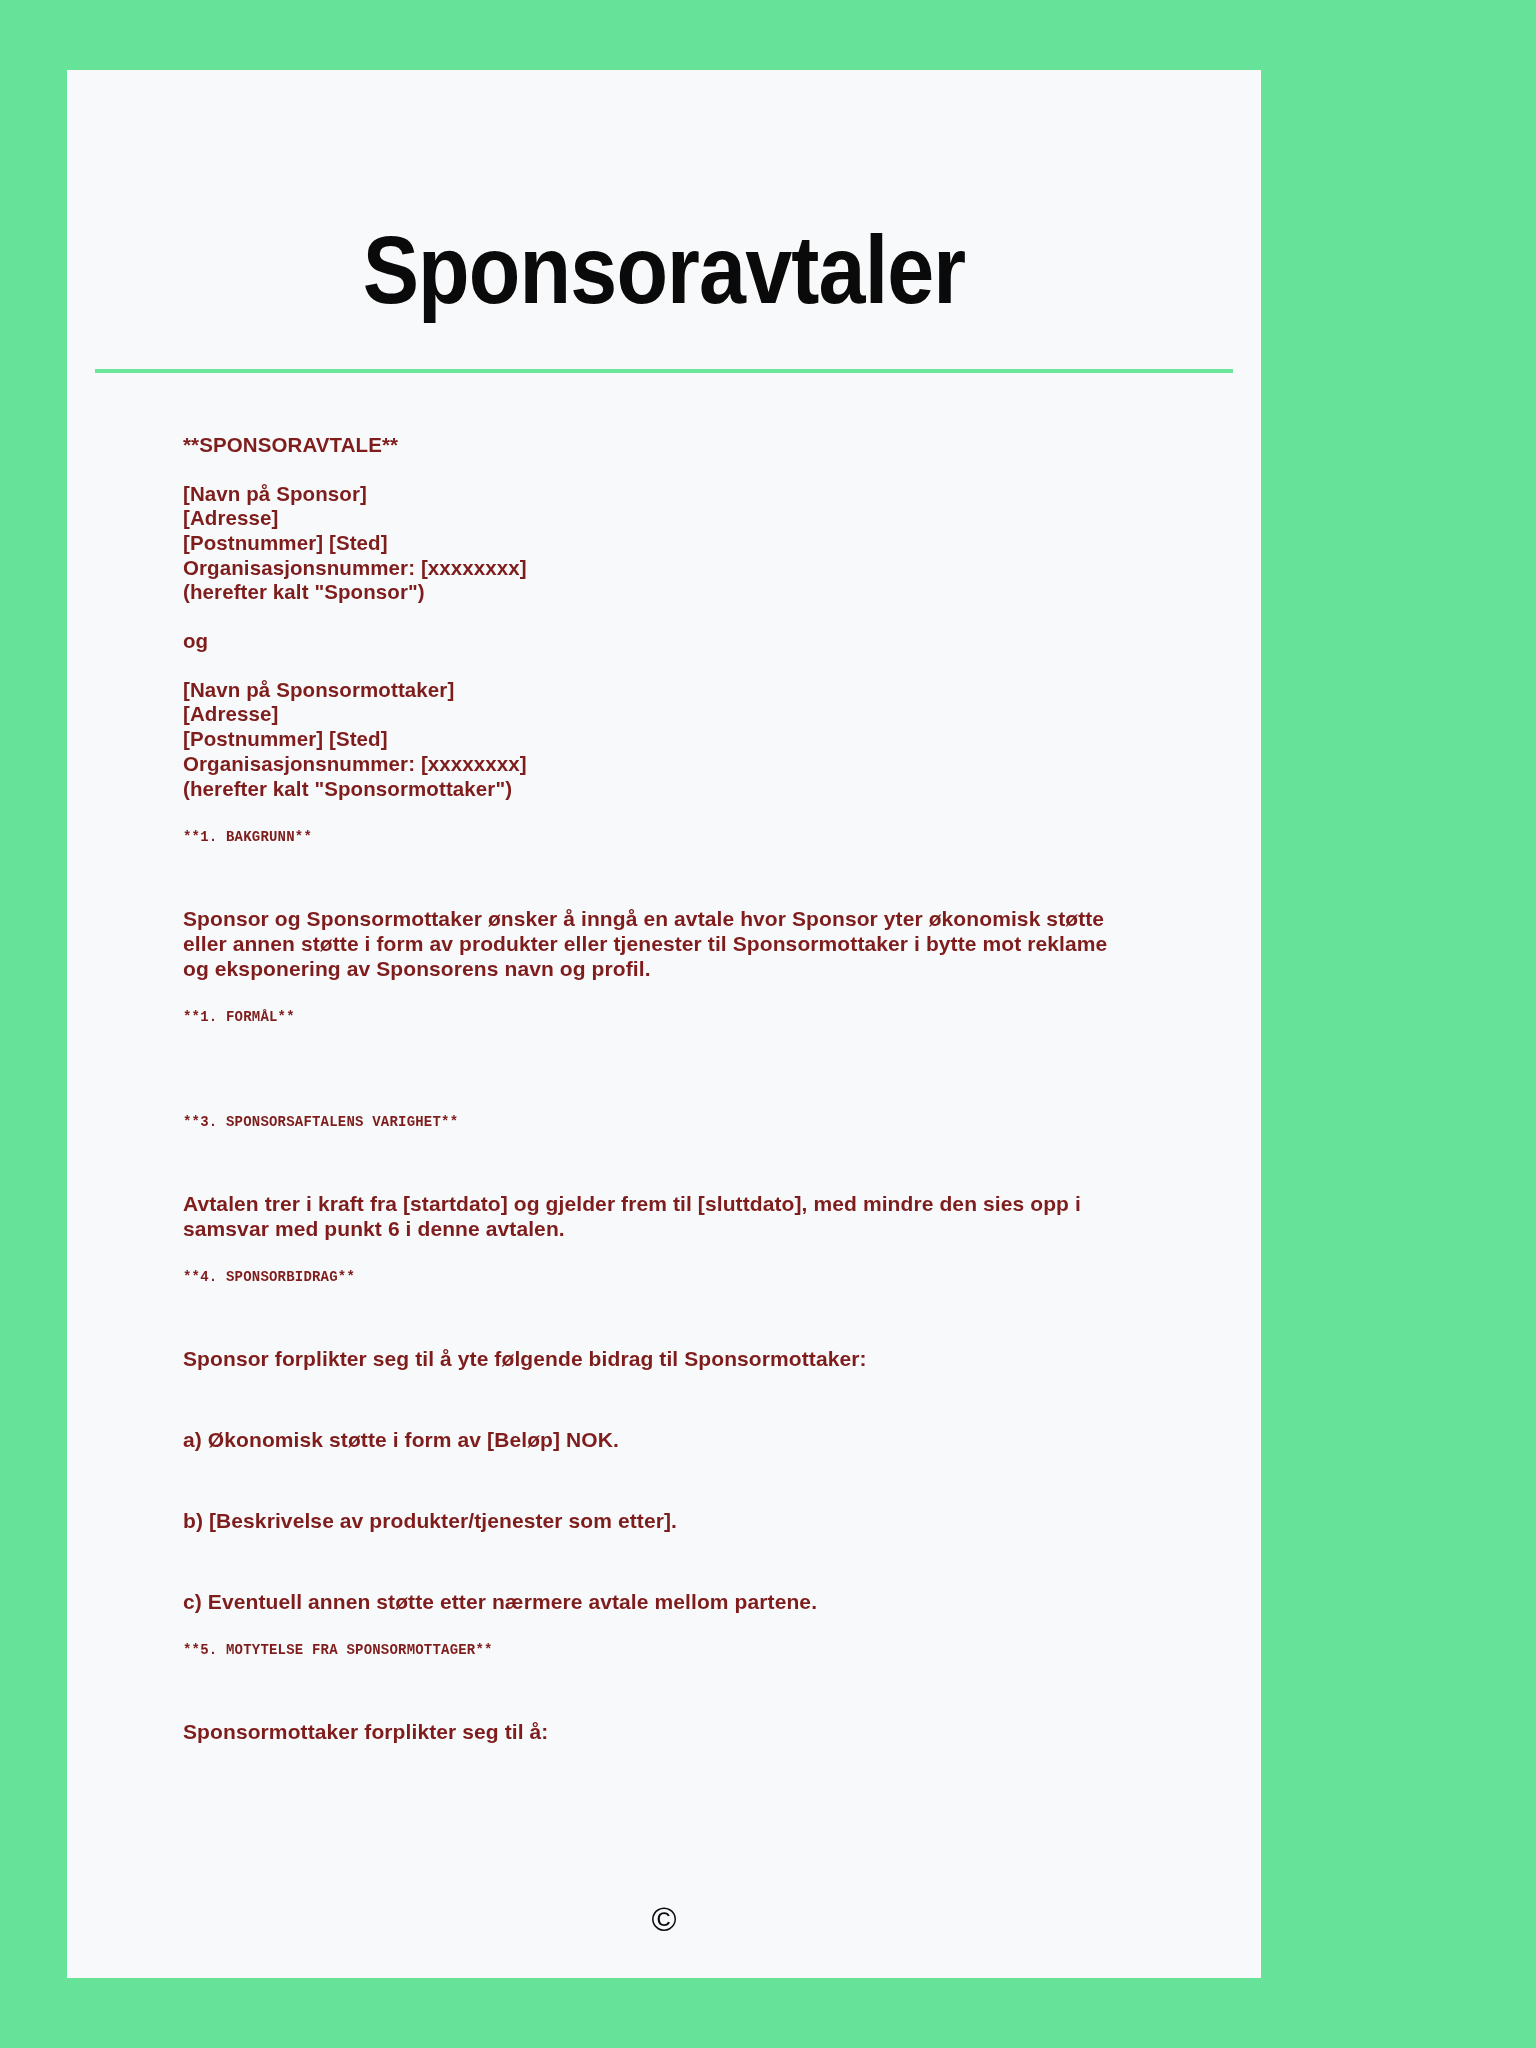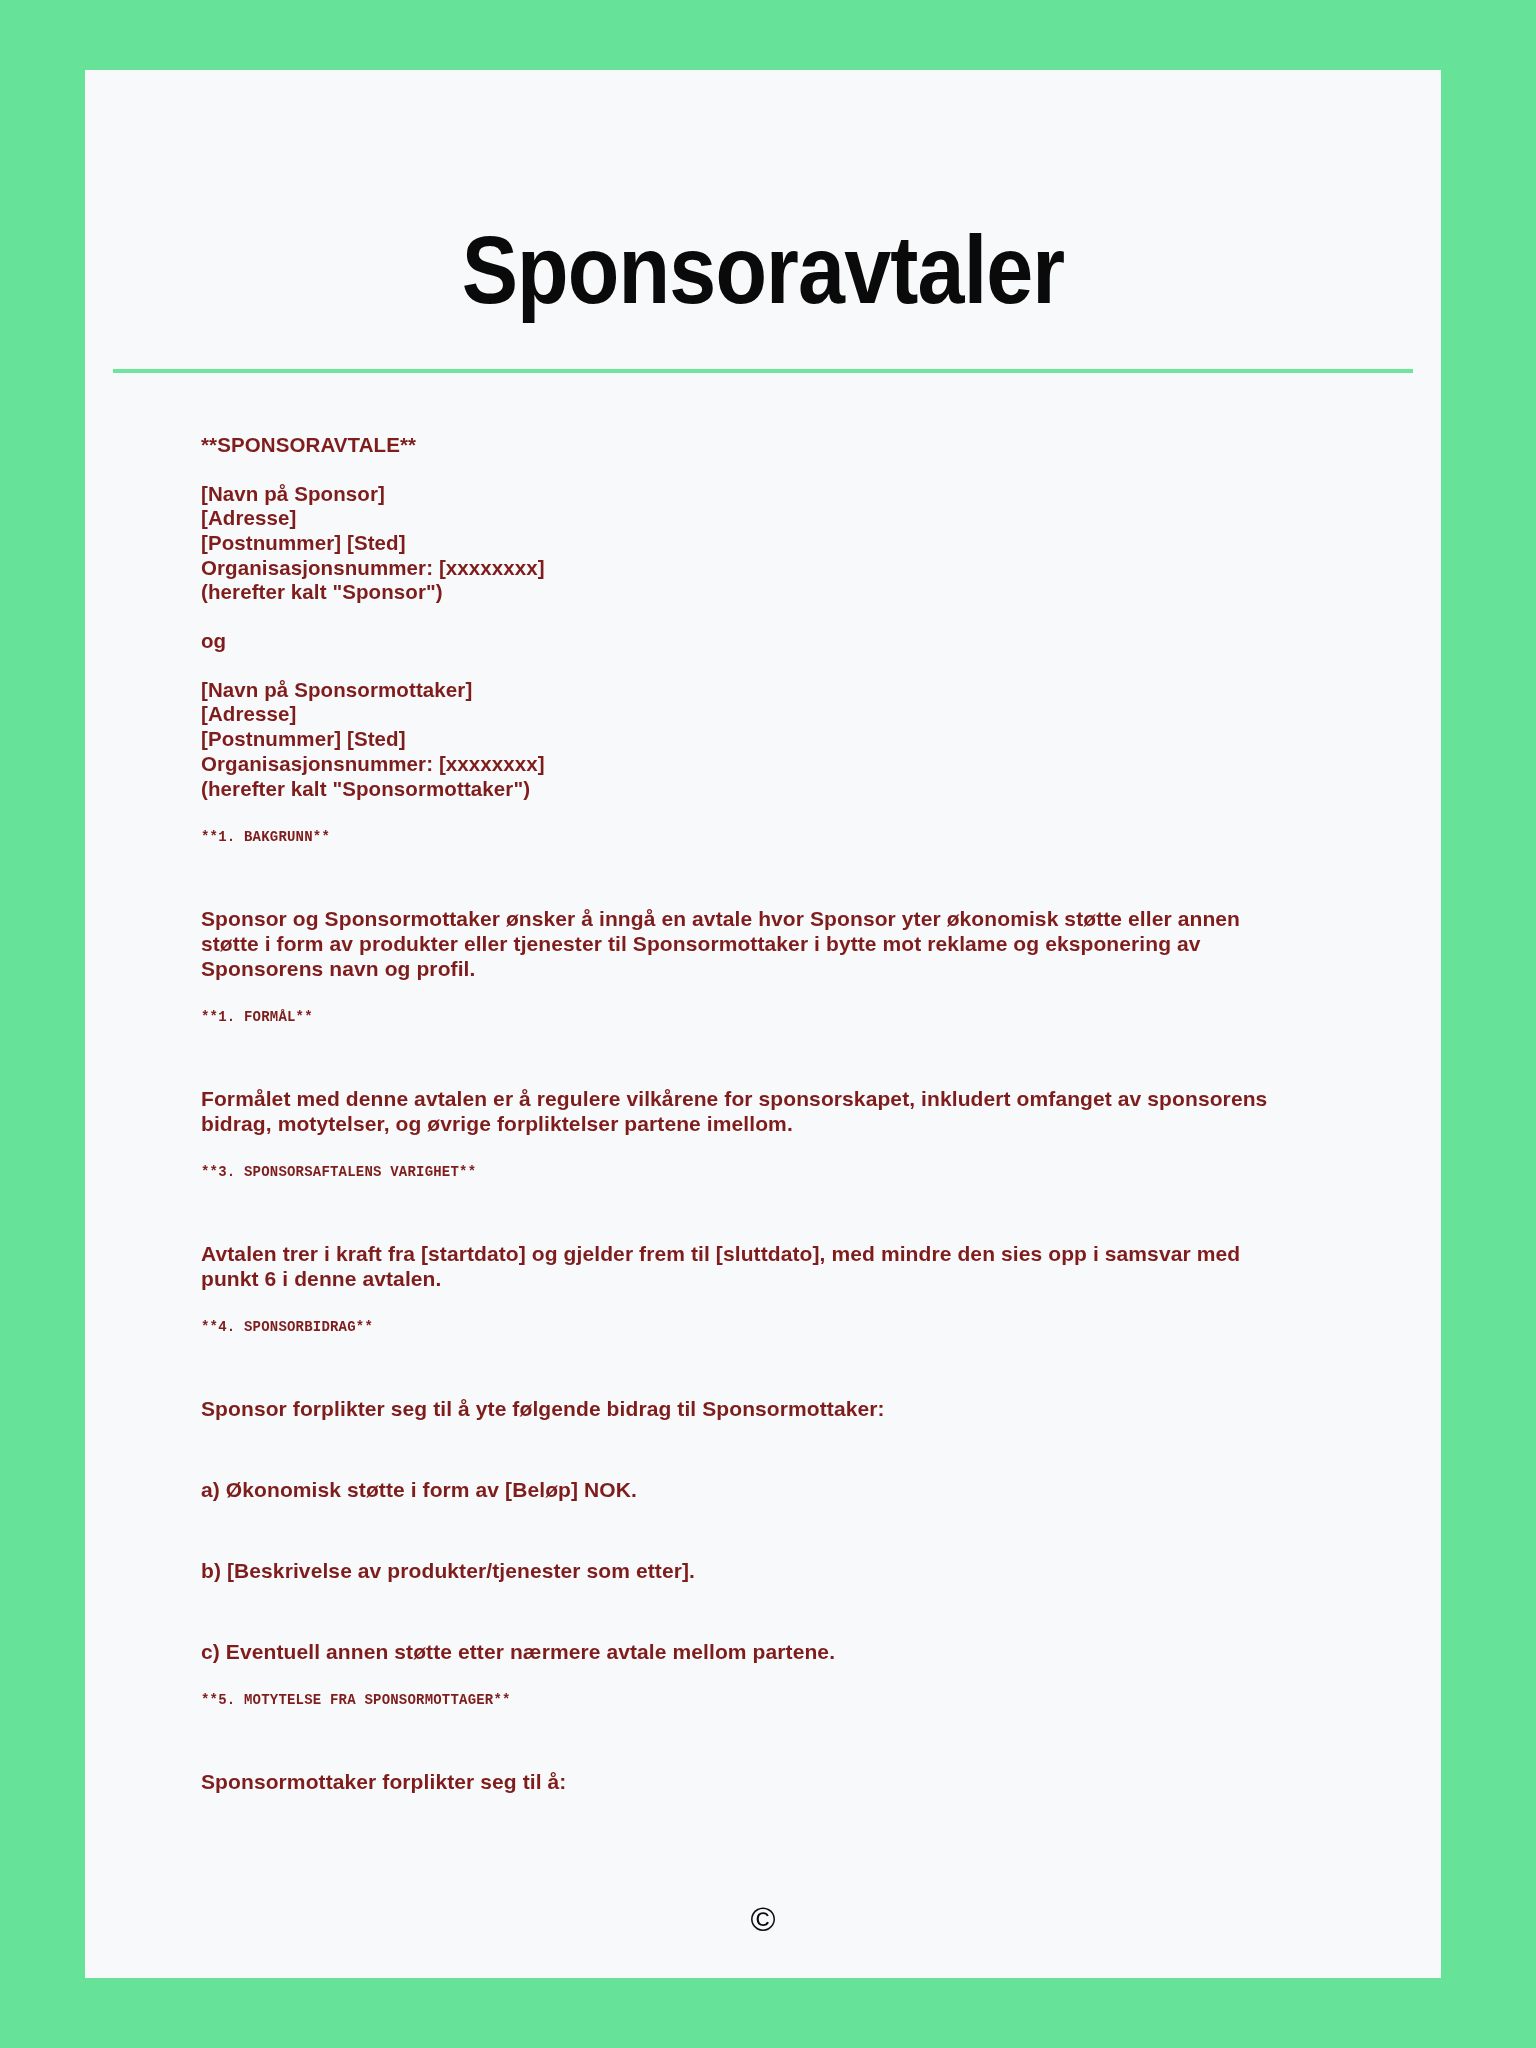--- a/index.html
+++ b/index.html
@@ -15,23 +15,23 @@
   }
   .page-backdrop {
     position: absolute;
     top: 0; left: 0;
     width: 1536px;
     height: 2048px;
     background: #66e398;
   }
   .document-sheet {
     position: absolute;
-    left: 85px;
+    left: 67px;
     top: 70px;
-    width: 1356px;
+    width: 1194px;
     height: 1908px;
     background: #f7f9fa;
     box-sizing: border-box;
   }
   .doc-title {
     margin: 0;
     padding-top: 150px;
     text-align: center;
     font-family: "Liberation Sans Narrow", "Liberation Sans", sans-serif;
     font-weight: bold;
@@ -130,21 +130,20 @@
     <div class="gap-md"></div>
 
     <div class="heading">**1. BAKGRUNN**</div>
     <div class="gap-xl"></div>
     <div class="para">Sponsor og Sponsormottaker ønsker å inngå en avtale hvor Sponsor yter økonomisk støtte eller annen støtte i form av produkter eller tjenester til Sponsormottaker i bytte mot reklame og eksponering av Sponsorens navn og profil.</div>
 
     <div class="gap-md"></div>
 
     <div class="heading">**1. FORMÅL**</div>
     <div class="gap-xl"></div>
-    <div class="para">Formålet med denne avtalen er å regulere vilkårene for sponsorskapet, inkludert omfanget av sponsorens bidrag, motytelser, og øvrige forpliktelser partene imellom.</div>
 
     <div class="gap-md"></div>
 
     <div class="heading">**3. SPONSORSAFTALENS VARIGHET**</div>
     <div class="gap-xl"></div>
     <div class="para">Avtalen trer i kraft fra [startdato] og gjelder frem til [sluttdato], med mindre den sies opp i samsvar med punkt 6 i denne avtalen.</div>
 
     <div class="gap-md"></div>
 
     <div class="heading">**4. SPONSORBIDRAG**</div>

